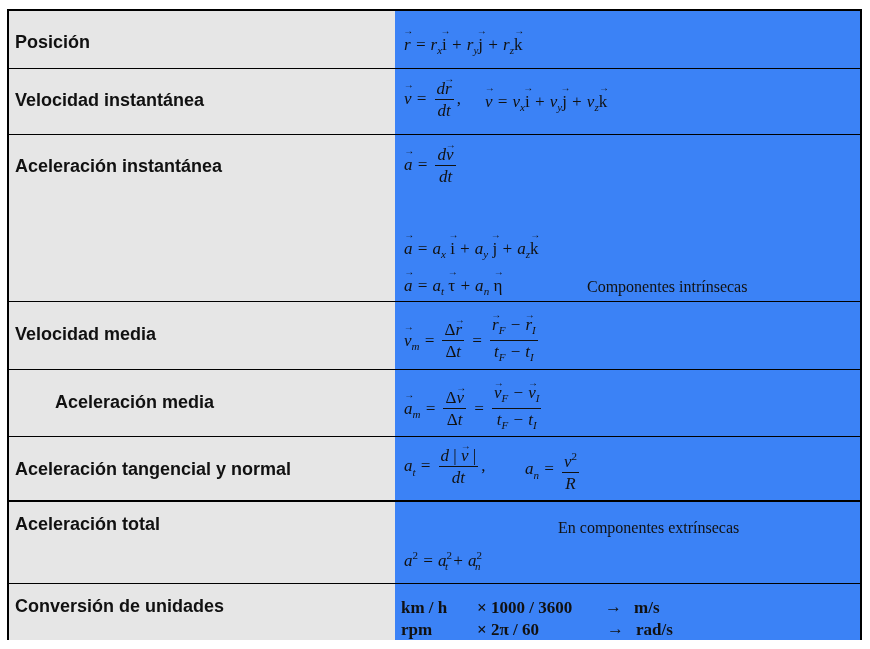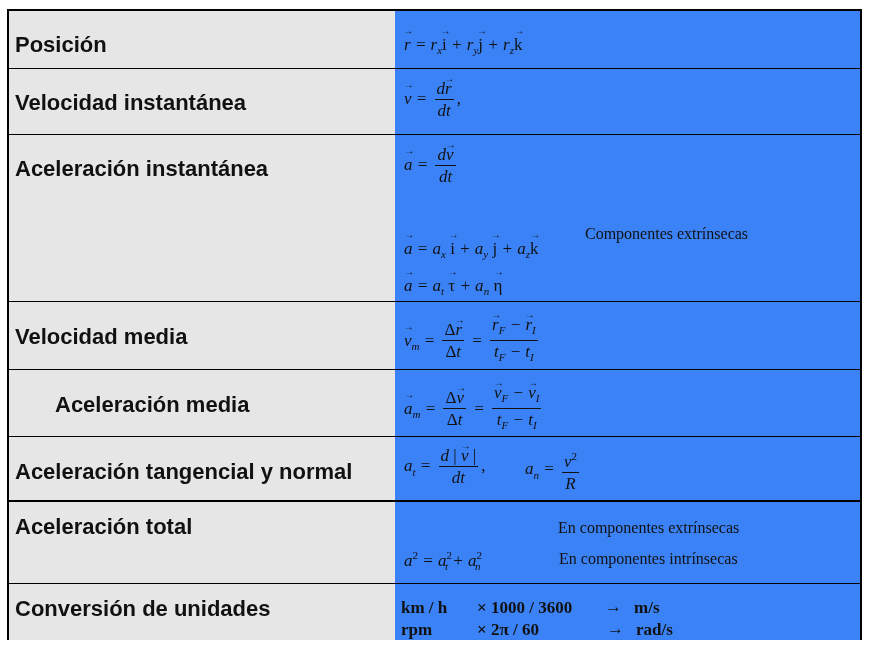--- a/index.html
+++ b/index.html
@@ -4,21 +4,21 @@
   <style>
     html, body { margin: 0; padding: 0; background: #ffffff; }
     body { width: 870px; height: 649px; position: relative; overflow: hidden; }
     .tbl { position: absolute; left: 7px; top: 9px; width: 855px; height: 631px;
            border-left: 2px solid #000; border-right: 2px solid #000; border-top: 2px solid #000;
            border-bottom: 2px solid #000; box-sizing: border-box; }
     .row { position: absolute; left: 0; width: 851px; border-bottom: 1.5px solid #000; box-sizing: border-box; }
     .row.last { border-bottom: none; }
     .row.thick { border-bottom: 2.5px solid #000; }
     .label { position: absolute; left: 0; top: 0; bottom: 0; width: 442px; background: #e6e6e6;
-             font-family: "Liberation Sans", sans-serif; font-weight: bold; font-size: 22px; color: #111;
+             font-family: "Liberation Sans", sans-serif; font-weight: bold; font-size: 18px; color: #111;
              padding-left: 5px; box-sizing: border-box; }
     .label span { position: absolute; left: 6px; }
     .content { position: absolute; left: 386px; right: 0; top: 0; bottom: 0; background: #3b82f6; }
     .f { position: absolute; font-family: "Liberation Serif", serif; font-size: 17px; color: #111; white-space: nowrap; }
     .i { font-style: italic; }
     .note { position: absolute; font-family: "Liberation Serif", serif; font-size: 16px; color: #111; white-space: nowrap; }
     .frac { display: inline-block; vertical-align: middle; text-align: center; margin: 0 3px; }
     .frac .num { display: block; border-bottom: 1px solid #111; padding: 0 2px; line-height: 20px; }
     .frac .den { display: block; line-height: 22px; padding: 0 2px; }
     .vec { position: relative; display: inline-block; }
@@ -43,38 +43,41 @@
   </div>
 
   <div class="row" style="top:58px; height:66px;">
     <div class="label">
       <span style="top:21px;">Velocidad instantánea</span>
     </div>
     <div class="content">
       <div class="f i" style="left:9px; top:10px;">
         <span class="vec">v</span> = <span class="frac"><span class="num"><span>d</span><span class="vec">r</span></span><span class="den">dt</span></span><span style="font-style:normal">,</span>
       </div>
+      <div class="f i" style="left:90px; top:23px;">
+        <span class="vec">v</span> = v<sub>x</sub><span class="vec" style="font-style:normal">i</span> + v<sub>y</sub><span class="vec" style="font-style:normal">j</span> + v<sub>z</sub><span class="vec" style="font-style:normal">k</span>
+      </div>
     </div>
   </div>
 
   <div class="row" style="top:124px; height:167px;">
     <div class="label">
       <span style="top:21px;">Aceleración instantánea</span>
     </div>
     <div class="content">
       <div class="f i" style="left:9px; top:10px;">
         <span class="vec">a</span> = <span class="frac"><span class="num"><span>d</span><span class="vec">v</span></span><span class="den">dt</span></span>
       </div>
       <div class="f i" style="left:9px; top:104px;">
         <span class="vec">a</span> = a<sub>x</sub> <span class="vec" style="font-style:normal">i</span> + a<sub>y</sub> <span class="vec" style="font-style:normal">j</span> + a<sub>z</sub><span class="vec" style="font-style:normal">k</span>
       </div>
-      <div class="note" style="left:190px; top:90px;">Componentes extrínsecas</div>
       <div class="f i" style="left:9px; top:141px;">
         <span class="vec">a</span> = a<sub>t</sub> <span class="vec" style="font-style:normal">τ</span> + a<sub>n</sub> <span class="vec" style="font-style:normal">η</span>
       </div>
+      <div class="note" style="left:192px; top:143px;">Componentes intrínsecas</div>
     </div>
   </div>
 
   <div class="row" style="top:291px; height:68px;">
     <div class="label">
       <span style="top:22px;">Velocidad media</span>
     </div>
     <div class="content">
       <div class="f i" style="left:9px; top:13px;">
         <span class="vec">v</span><sub>m</sub> = <span class="frac"><span class="num"><span style="font-style:normal">Δ</span><span class="vec">r</span></span><span class="den"><span style="font-style:normal">Δ</span>t</span></span> = <span class="frac"><span class="num"><span class="vec">r</span><sub>F</sub> − <span class="vec">r</span><sub>I</sub></span><span class="den">t<sub>F</sub> − t<sub>I</sub></span></span>
@@ -109,21 +112,20 @@
 
   <div class="row" style="top:491px; height:82px;">
     <div class="label">
       <span style="top:12px;">Aceleración total</span>
     </div>
     <div class="content">
       <div class="note" style="left:163px; top:17px;">En componentes extrínsecas</div>
       <div class="f i" style="left:9px; top:47px;">
         a<sup style="font-style:normal">2</sup> = a<sup style="font-style:normal">2</sup><sub style="margin-left:-7px">t</sub> + a<sup style="font-style:normal">2</sup><sub style="margin-left:-7px">n</sub>
       </div>
-      <div class="note" style="left:164px; top:48px;">En componentes intrínsecas</div>
     </div>
   </div>
 
   <div class="row last" style="top:573px; height:56px;">
     <div class="label">
       <span style="top:12px;">Conversión de unidades</span>
     </div>
     <div class="content">
       <div>
         <span class="f bold" style="left:6px; top:14px;">km / h</span>

